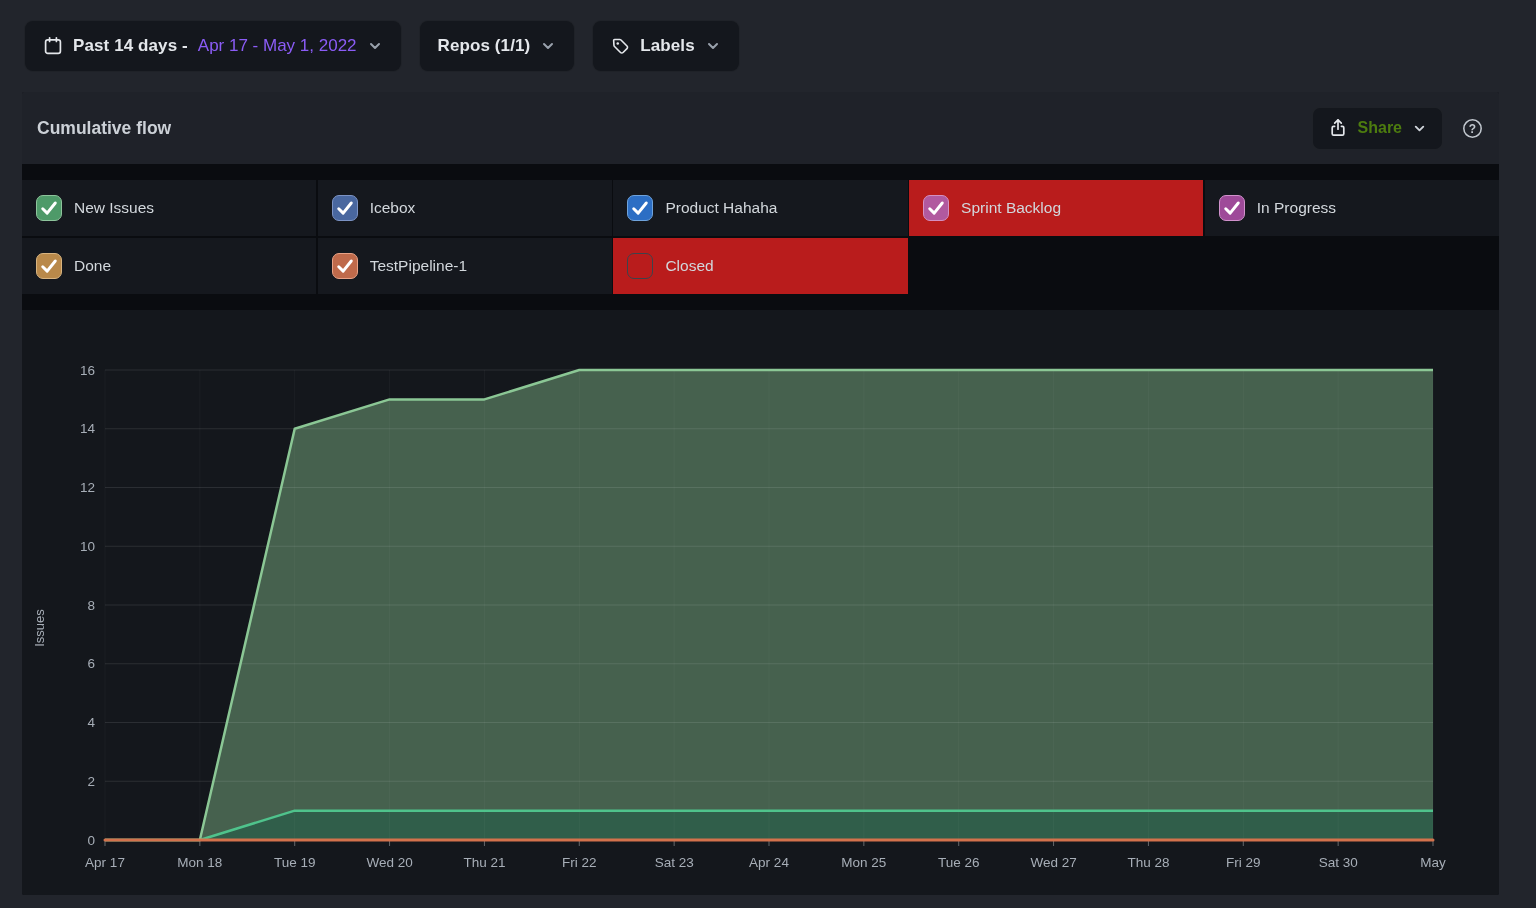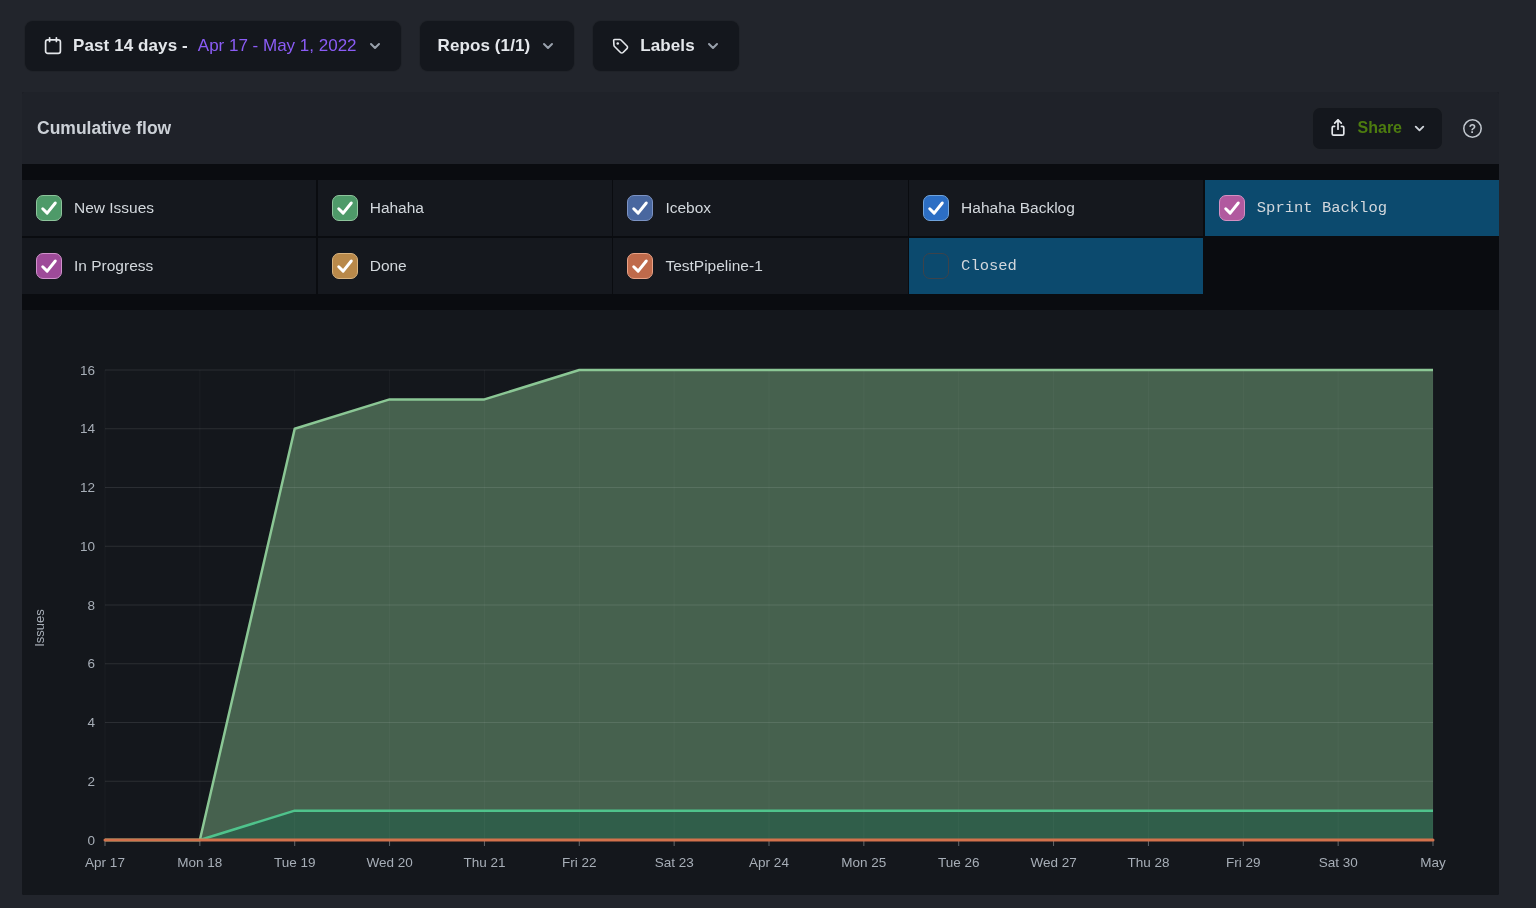--- a/index.html
+++ b/index.html
@@ -43,21 +43,21 @@
   .help-btn { background:none; border:none; cursor:pointer; display:flex; align-items:center; }
   
   .legend {
     display:grid; grid-template-columns:repeat(5,1fr); grid-auto-rows:56px;
     gap:1.5px; padding:16px 0; background:#0a0c10;
   }
   .legend-cell {
     background:#15181e; display:flex; align-items:center; gap:12px;
     padding:0 14px; cursor:pointer;
   }
-  .legend-cell.last-col { background:#0c4a6e;font-family:Liberation Mono, monospace; }
+  .legend-cell.last-col { background:#b91c1c; }
   .cbx {
     width:26px; height:26px; border-radius:7px; flex:0 0 26px;
     display:flex; align-items:center; justify-content:center;
   }
   .legend-label { font-size:15.5px; color:#d2d7dc; white-space:nowrap; }
   
   .chart-area { width:1477px; height:616px; background:#14171c; }
   .chart-area svg { display:block; }
   text { font-family:"Liberation Sans", sans-serif; }
 </style>
@@ -138,42 +138,34 @@
   <div class="legend">
       <div class="legend-cell">
         <span class="cbx" style="background: rgb(78, 154, 105); border: 1.5px solid rgb(142, 196, 156);">
           <svg width="26" height="26" viewBox="0 0 26 26">
             <polyline points="6.2,13.8 11,18.6 19.8,7.6" fill="none" stroke="#ffffff" stroke-width="3.2" stroke-linecap="round" stroke-linejoin="round"></polyline>
           </svg>
         </span>
         <span class="legend-label">New Issues</span>
       </div>
       <div class="legend-cell">
-        <span class="cbx" style="background: rgb(78, 154, 105); border: 1.5px solid rgb(142, 196, 156);">
-          <svg width="26" height="26" viewBox="0 0 26 26">
-            <polyline points="6.2,13.8 11,18.6 19.8,7.6" fill="none" stroke="#ffffff" stroke-width="3.2" stroke-linecap="round" stroke-linejoin="round"></polyline>
-          </svg>
-        </span>
-        <span class="legend-label">Hahaha</span>
-      </div>
-      <div class="legend-cell">
         <span class="cbx" style="background: rgb(73, 103, 159); border: 1.5px solid rgb(124, 147, 196);">
           <svg width="26" height="26" viewBox="0 0 26 26">
             <polyline points="6.2,13.8 11,18.6 19.8,7.6" fill="none" stroke="#ffffff" stroke-width="3.2" stroke-linecap="round" stroke-linejoin="round"></polyline>
           </svg>
         </span>
         <span class="legend-label">Icebox</span>
       </div>
       <div class="legend-cell">
         <span class="cbx" style="background: rgb(44, 110, 196); border: 1.5px solid rgb(111, 163, 220);">
           <svg width="26" height="26" viewBox="0 0 26 26">
             <polyline points="6.2,13.8 11,18.6 19.8,7.6" fill="none" stroke="#ffffff" stroke-width="3.2" stroke-linecap="round" stroke-linejoin="round"></polyline>
           </svg>
         </span>
-        <span class="legend-label">Hahaha Backlog</span>
+        <span class="legend-label">Product Hahaha</span>
       </div>
       <div class="legend-cell last-col">
         <span class="cbx" style="background: rgb(177, 89, 159); border: 1.5px solid rgb(212, 144, 194);">
           <svg width="26" height="26" viewBox="0 0 26 26">
             <polyline points="6.2,13.8 11,18.6 19.8,7.6" fill="none" stroke="#ffffff" stroke-width="3.2" stroke-linecap="round" stroke-linejoin="round"></polyline>
           </svg>
         </span>
         <span class="legend-label">Sprint Backlog</span>
       </div>
       <div class="legend-cell">

